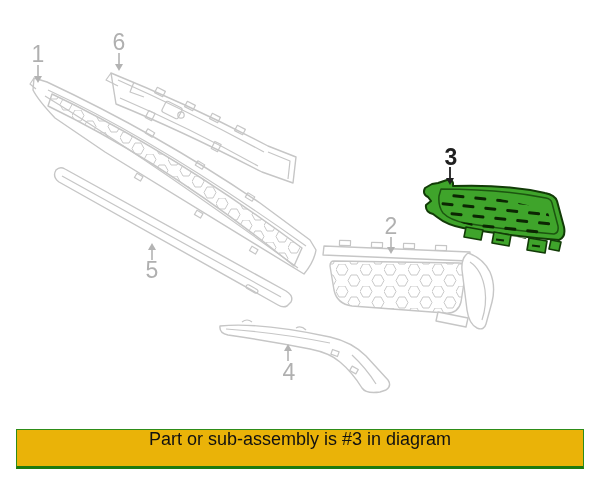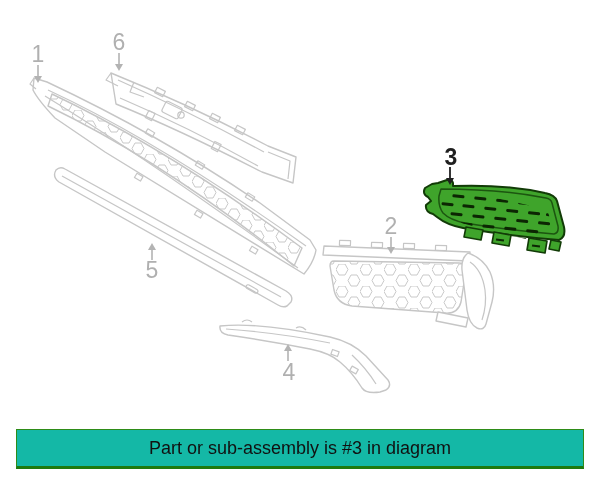--- a/index.html
+++ b/index.html
@@ -14,22 +14,22 @@
   .callout-black{font-size:23px;fill:#1f1f1f;text-anchor:middle;font-weight:bold;}
   .arrow-gray{stroke:#b3b3b3;stroke-width:1.6;}
   .ahead-gray{fill:#b3b3b3;stroke:none;}
   .arrow-black{stroke:#1f1f1f;stroke-width:1.8;}
   .ahead-black{fill:#1f1f1f;stroke:none;}
   .green-body{stroke:#123b07;stroke-width:2;stroke-linejoin:round;}
   .green-tab{stroke:#123b07;stroke-width:1.6;stroke-linejoin:round;}
   .green-inner{fill:none;stroke:#1c5510;stroke-width:1.5;stroke-linejoin:round;}
   .slot{fill:#0c2603;stroke:none;}
   .banner{position:absolute;left:16px;top:429px;width:568px;height:40px;box-sizing:border-box;
-          background:#14b8a6;border:1px solid #2e8c18;border-bottom:3px solid #1e7a0e;
-          display:flex;flex-direction:column;justify-content:center;
+          background:#eab308;border:1px solid #2e8c18;border-bottom:3px solid #1e7a0e;
+          display:flex;flex-direction:row;justify-content:center;
           text-align:center;color:#111;font-size:18px;line-height:19px;}
 </style>
 </head>
 <body>
 
 <div class="stage">
 
   <svg width="600" height="480" viewBox="0 0 600 480">
     <defs>
       <pattern id="hexpat" patternUnits="userSpaceOnUse" width="24" height="22">

